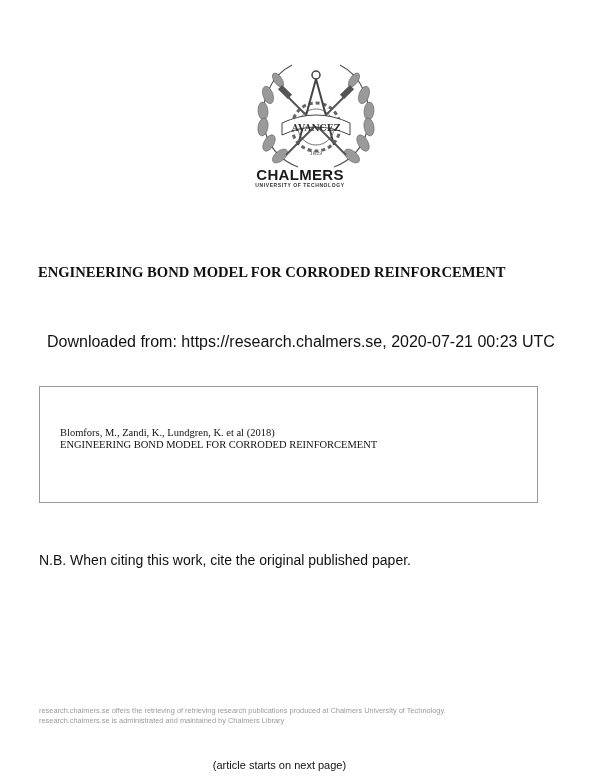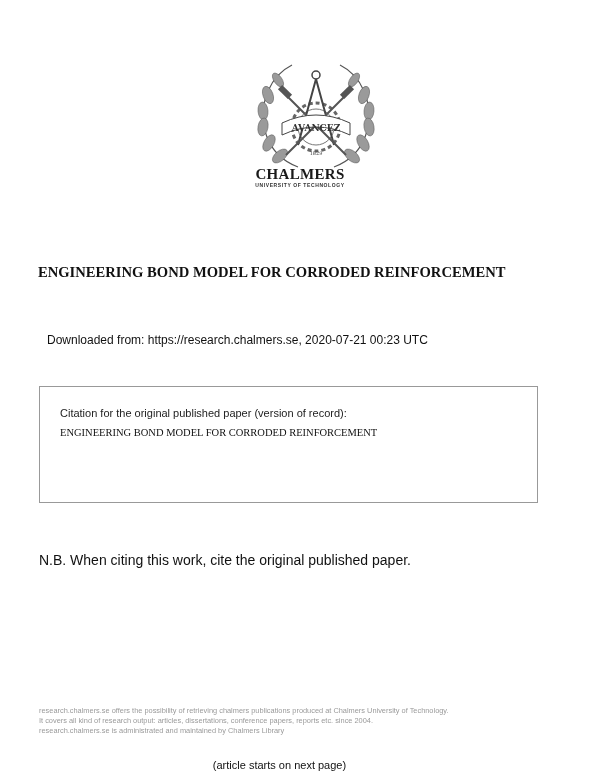--- a/index.html
+++ b/index.html
@@ -1,23 +1,23 @@
 <!DOCTYPE html>
 <html><head>
   <meta charset="utf-8">
   <style>
     html, body { margin: 0; padding: 0; background: #ffffff; }
     body { width: 600px; height: 776px; position: relative; overflow: hidden; color: #111; }
     .logo { position: absolute; left: 248px; top: 55px; width: 136px; height: 130px; }
     .logo-word { position: absolute; left: 200px; top: 166px; width: 200px; text-align: center;
-      font-family: Liberation Serif, serif; font-weight: bold; font-size: 15px; letter-spacing: 0.3px; color: #1a1a1a; }
+      font-family: Liberation Sans, sans-serif; font-weight: bold; font-size: 15px; letter-spacing: 0.3px; color: #1a1a1a; }
     .logo-sub { position: absolute; left: 200px; top: 182px; width: 200px; text-align: center;
       font-family: "Liberation Sans", sans-serif; font-weight: bold; font-size: 5px; letter-spacing: 0.6px; color: #333; }
     .title { position: absolute; left: 38px; top: 264px; font-family: "Liberation Serif", serif; font-weight: bold; font-size: 14.6px; color: #111; white-space: nowrap; }
-    .downloaded { position: absolute; left: 39px; top: 333px; font-family: "Liberation Sans", sans-serif; font-size: 12px; color: #111; white-space: nowrap; padding-left: 8px; }
+    .downloaded { position: absolute; left: 39px; top: 333px; font-family: "Liberation Sans", sans-serif; font-size: 16px; color: #111; white-space: nowrap; padding-left: 8px; }
     .cite-box { position: absolute; left: 39px; top: 386px; width: 499px; height: 117px; border: 1px solid #999; box-sizing: border-box; }
     .cite-head { position: absolute; left: 20px; top: 20px; font-family: "Liberation Sans", sans-serif; font-size: 11px; color: #222; white-space: nowrap; }
     .cite-lines { position: absolute; left: 20px; top: 40px; font-family: "Liberation Serif", serif; font-size: 10.5px; line-height: 12.2px; color: #111; white-space: nowrap; }
     .nb { position: absolute; left: 39px; top: 552px; font-family: "Liberation Sans", sans-serif; font-size: 14px; color: #111; white-space: nowrap; }
     .footer { position: absolute; left: 39px; top: 706px; font-family: "Liberation Sans", sans-serif; font-size: 7.4px; line-height: 10px; color: #9a9a9a; white-space: nowrap; }
     .next { position: absolute; left: 0; width: 559px; top: 759px; text-align: center; font-family: "Liberation Sans", sans-serif; font-size: 11px; color: #111; }
   </style>
 </head>
 <body>
 
@@ -59,27 +59,26 @@
   </svg>
 </div>
 <div class="logo-word">CHALMERS</div>
 <div class="logo-sub">UNIVERSITY OF TECHNOLOGY</div>
 
 <div class="title">ENGINEERING BOND MODEL FOR CORRODED REINFORCEMENT</div>
 
 <div class="downloaded">Downloaded from: https://research.chalmers.se, 2020-07-21 00:23 UTC</div>
 
 <div class="cite-box">
-  <div class="cite-head">Citation for the original published paper (version of record):</div>
   <div class="cite-lines">
+    <div>Blomfors, M., Zandi, K., Lundgren, K. et al (2018)</div>
     <div>ENGINEERING BOND MODEL FOR CORRODED REINFORCEMENT</div>
   </div>
 </div>
 
 <div class="nb">N.B. When citing this work, cite the original published paper.</div>
 
 <div class="footer">
-  <div>research.chalmers.se offers the possibility of retrieving chalmers publications produced at Chalmers University of Technology.</div>
-  <div>It covers all kind of research output: articles, dissertations, conference papers, reports etc. since 2004.</div>
+  <div>research.chalmers.se offers the retrieving of retrieving research publications produced at Chalmers University of Technology.</div>
   <div>research.chalmers.se is administrated and maintained by Chalmers Library</div>
 </div>
 
 <div class="next">(article starts on next page)</div>
 
 </body></html>

